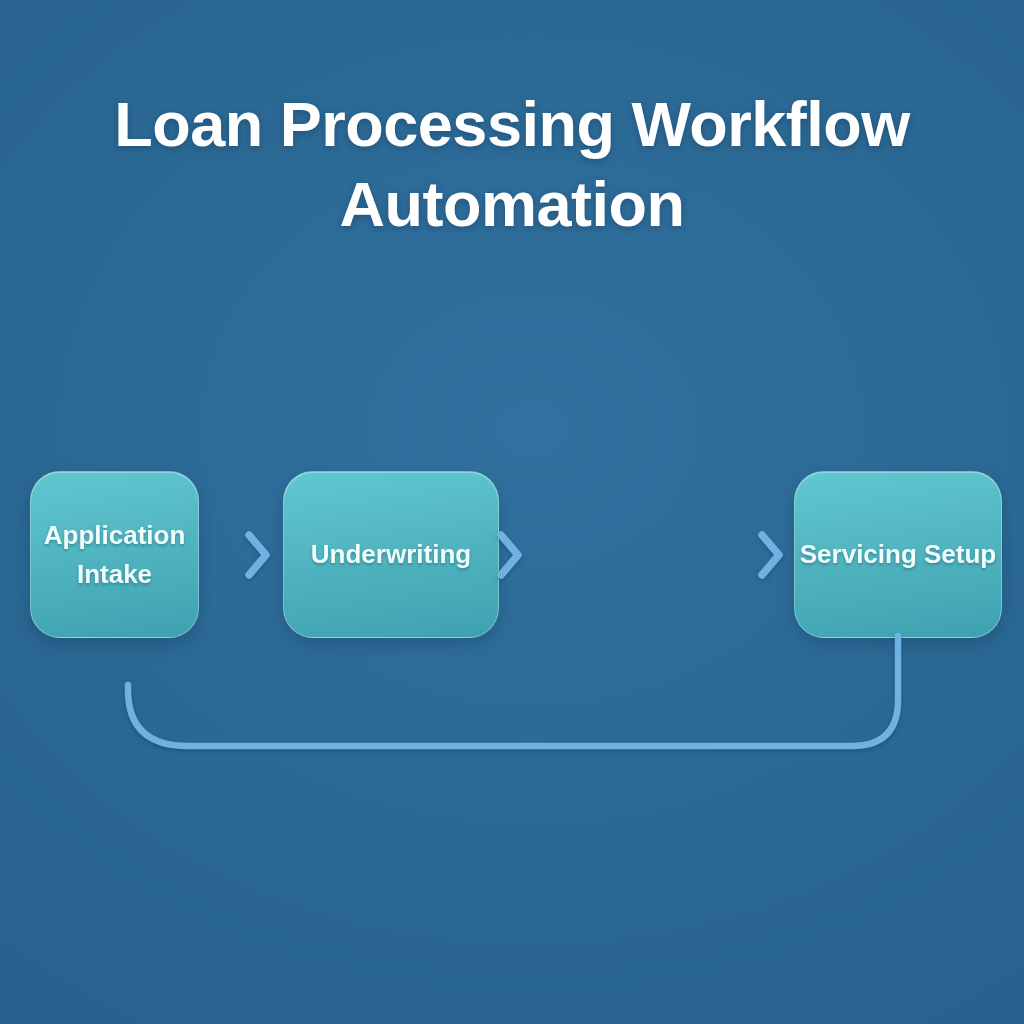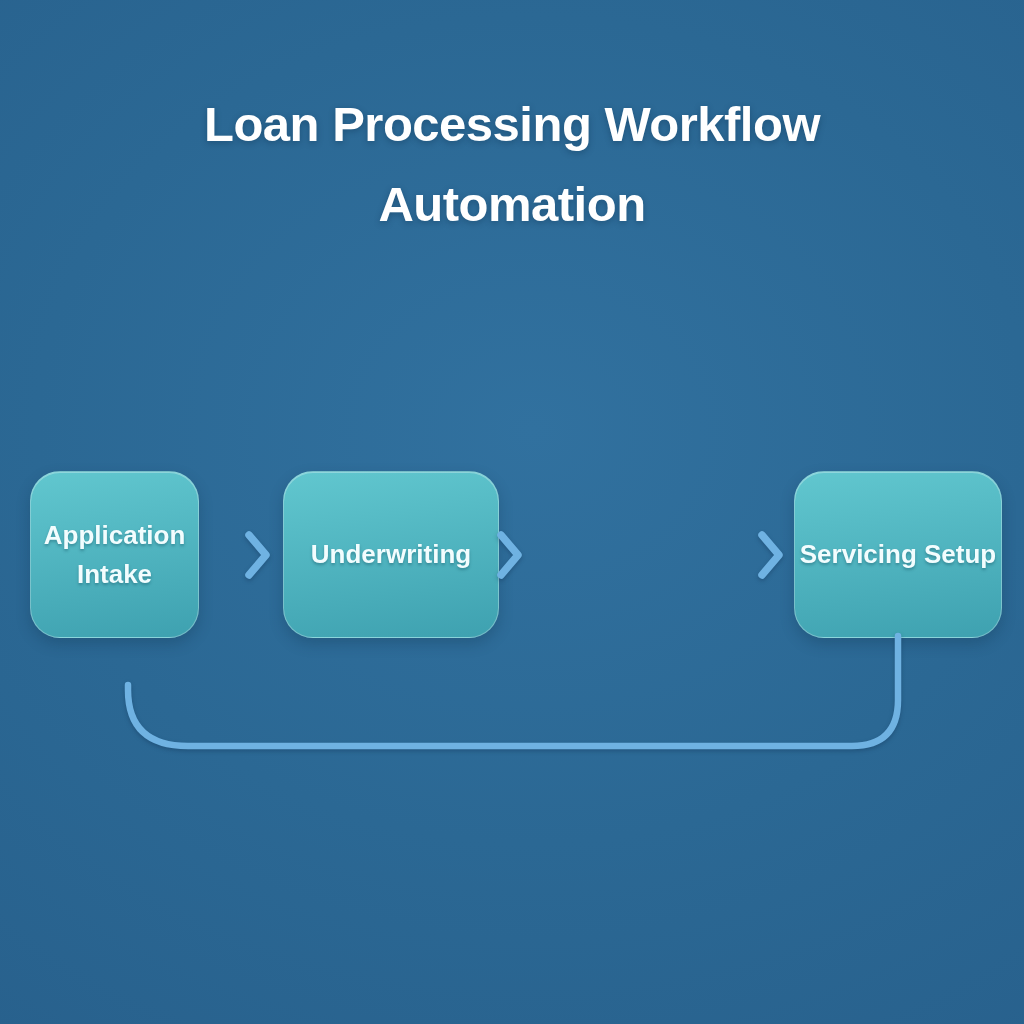--- a/index.html
+++ b/index.html
@@ -22,21 +22,21 @@
         var(--background-edge) 100%);
   }
 
   
   .title {
     position: absolute;
     top: 84px;
     left: 72px;
     width: 880px;
     text-align: center;
-    font-size: 49px;
+    font-size: 63px;
     font-weight: bold;
     line-height: 80px;
     letter-spacing: -0.5px;
     color: var(--title-text);
     text-shadow: 0 2px 6px rgba(10, 40, 70, 0.35);
   }
 
   
   .step {
     position: absolute;

